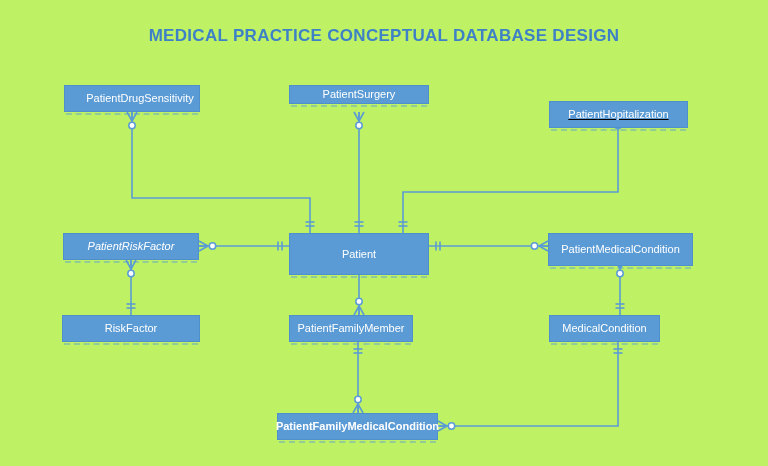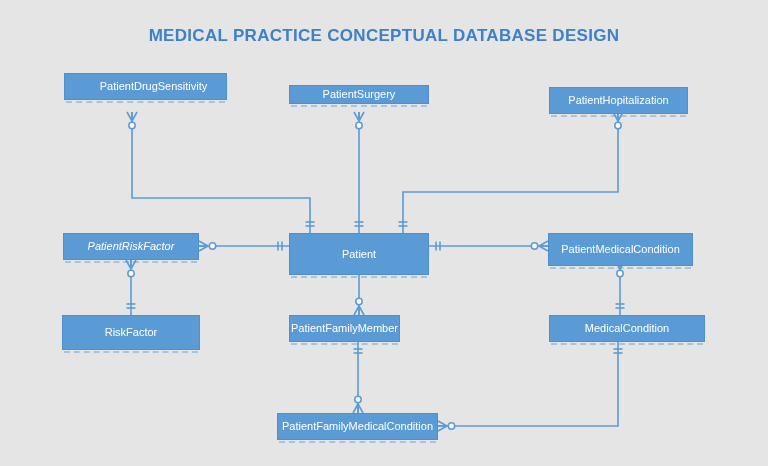--- a/index.html
+++ b/index.html
@@ -1,19 +1,19 @@
 <!DOCTYPE html>
 <html style="--title-color: #3E81C6; --box-fill: #5B9BD5; --box-border: #4E8FCC; --label-color: #FFFFFF;"><head>
 <meta charset="utf-8">
 <style>
   html,body{margin:0;padding:0;background:#ffffff;}
   .stage{
     position:relative;
     width:768px;height:466px;
-    background:#e5e5e5;
+    background:#bef264;
     overflow:hidden;
     font-family:"Liberation Sans", sans-serif;
   }
   .title{
     position:absolute;
     top:26px;left:0;width:768px;
     text-align:center;
     font-size:17px;
     font-weight:bold;
     letter-spacing:.3px;
@@ -115,44 +115,44 @@
       <circle cx="358" cy="399.5" r="3.2" fill="#ffffff" stroke="#5B9BD5" stroke-width="1.5"></circle>
       <polyline points="618,342 618,426 438,426" fill="none" stroke="#5B9BD5" stroke-width="1.6"></polyline>
       <line x1="622.5" y1="349" x2="613.5" y2="349" stroke="#5B9BD5" stroke-width="1.6"></line>
       <line x1="622.5" y1="353" x2="613.5" y2="353" stroke="#5B9BD5" stroke-width="1.6"></line>
       <line x1="447" y1="426" x2="438" y2="421" stroke="#5B9BD5" stroke-width="1.6"></line>
       <line x1="447" y1="426" x2="438" y2="426" stroke="#5B9BD5" stroke-width="1.6"></line>
       <line x1="447" y1="426" x2="438" y2="431" stroke="#5B9BD5" stroke-width="1.6"></line>
       <circle cx="451.5" cy="426" r="3.2" fill="#ffffff" stroke="#5B9BD5" stroke-width="1.5"></circle>
     </svg>
   <div id="node-layer">
-      <div class="entity" style="left: 64px; top: 73px; width: 163px; height: 27px; padding-left: 16px;">
+      <div class="entity" style="left: 64px; top: 85px; width: 136px; height: 27px; padding-left: 16px;">
         <span class="lbl">PatientDrugSensitivity</span>
       </div>
       <div class="entity" style="left: 289px; top: 85px; width: 140px; height: 19px;">
         <span class="lbl">PatientSurgery</span>
       </div>
-      <div class="entity" style="left: 549px; top: 87px; width: 139px; height: 27px;">
+      <div class="entity" style="left: 549px; top: 101px; width: 139px; height: 27px; text-decoration: underline;">
         <span class="lbl">PatientHopitalization</span>
       </div>
       <div class="entity" style="left: 63px; top: 233px; width: 136px; height: 27px; font-style: italic;">
         <span class="lbl">PatientRiskFactor</span>
       </div>
       <div class="entity" style="left: 289px; top: 233px; width: 140px; height: 42px;">
         <span class="lbl">Patient</span>
       </div>
       <div class="entity" style="left: 548px; top: 233px; width: 145px; height: 33px;">
         <span class="lbl">PatientMedicalCondition</span>
       </div>
-      <div class="entity" style="left: 62px; top: 315px; width: 138px; height: 35px;">
+      <div class="entity" style="left: 62px; top: 315px; width: 138px; height: 27px;">
         <span class="lbl">RiskFactor</span>
       </div>
-      <div class="entity" style="left: 289px; top: 315px; width: 111px; height: 27px;">
+      <div class="entity" style="left: 289px; top: 315px; width: 124px; height: 27px;">
         <span class="lbl">PatientFamilyMember</span>
       </div>
-      <div class="entity" style="left: 549px; top: 315px; width: 156px; height: 27px;">
+      <div class="entity" style="left: 549px; top: 315px; width: 111px; height: 27px;">
         <span class="lbl">MedicalCondition</span>
       </div>
-      <div class="entity" style="left: 277px; top: 413px; width: 161px; height: 27px;">
+      <div class="entity" style="left: 277px; top: 413px; width: 161px; height: 27px; font-weight: bold;">
         <span class="lbl">PatientFamilyMedicalCondition</span>
       </div>
     </div>
 </div>
 
 </body></html>

